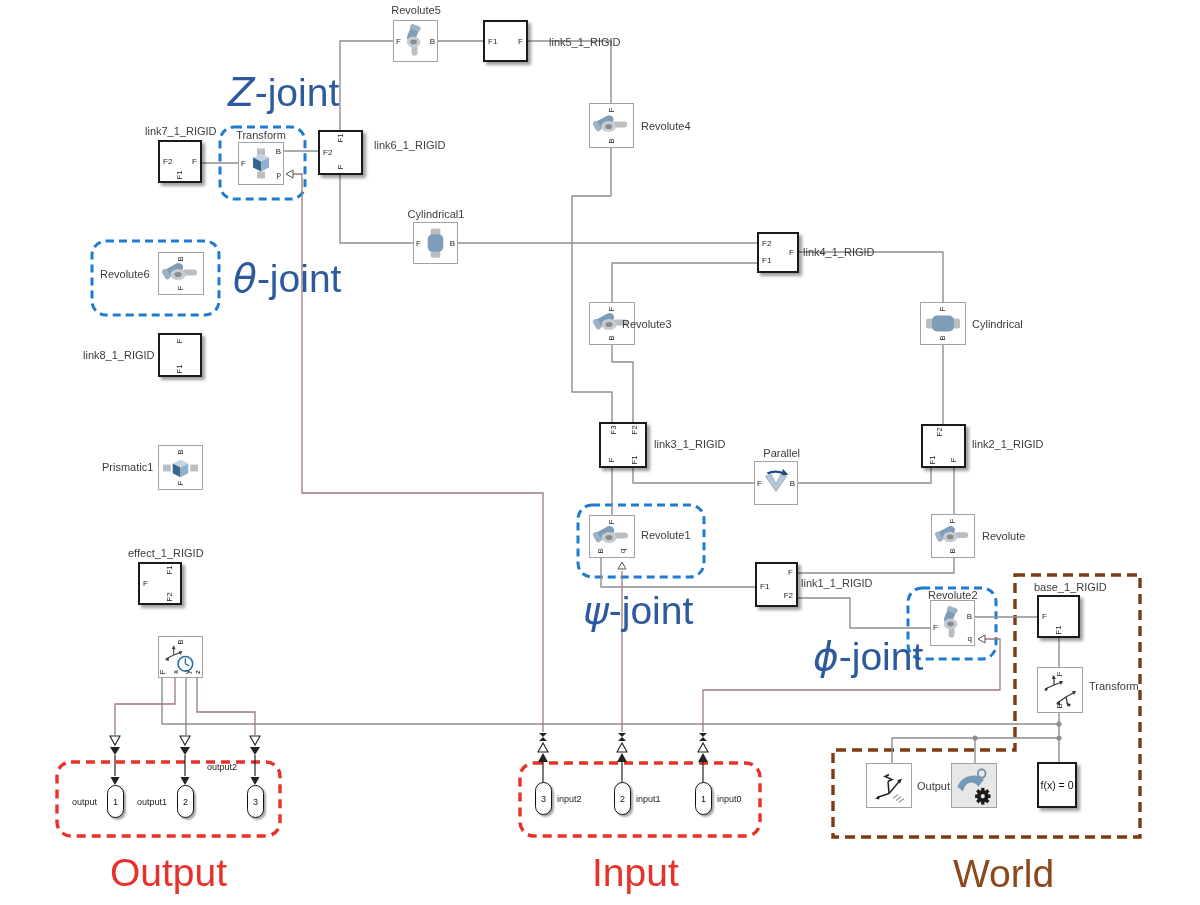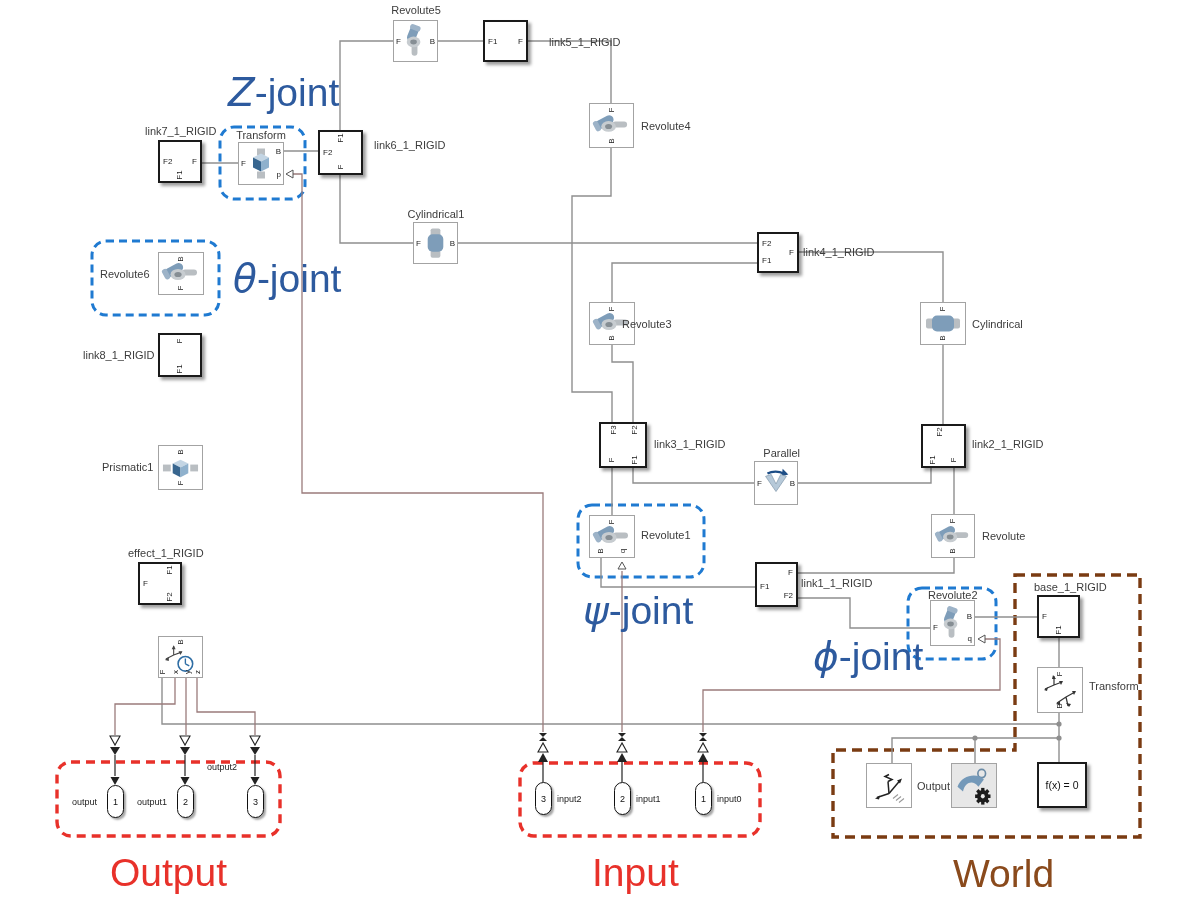--- a/index.html
+++ b/index.html
@@ -436,21 +436,21 @@
       </svg>
 </div>
 <div class="lbl" style="left:917px;top:780px">Output</div>
 
 <div class="blk joint" style="left:951px;top:763px;width:46px;height:45px">
   <svg class="icon" style="left:0;top:0;width:100%;height:100%" viewBox="0 0 40 36" preserveAspectRatio="none">
         <use href="#sym-mechconfig"></use>
       </svg>
 </div>
 
-<div class="blk subsys" style="left:1037px;top:762px;width:50px;height:46px">
+<div class="blk subsys" style="left:1037px;top:762px;width:40px;height:46px">
   <div class="solver-txt">f(x) = 0</div>
 </div>
 
 <div class="oval" style="left:107px;top:785px">
       <span>1</span>
     </div>
 <div class="iolbl" style="left:72px;top:797px">output</div>
 <div class="oval" style="left:177px;top:785px">
       <span>2</span>
     </div>

